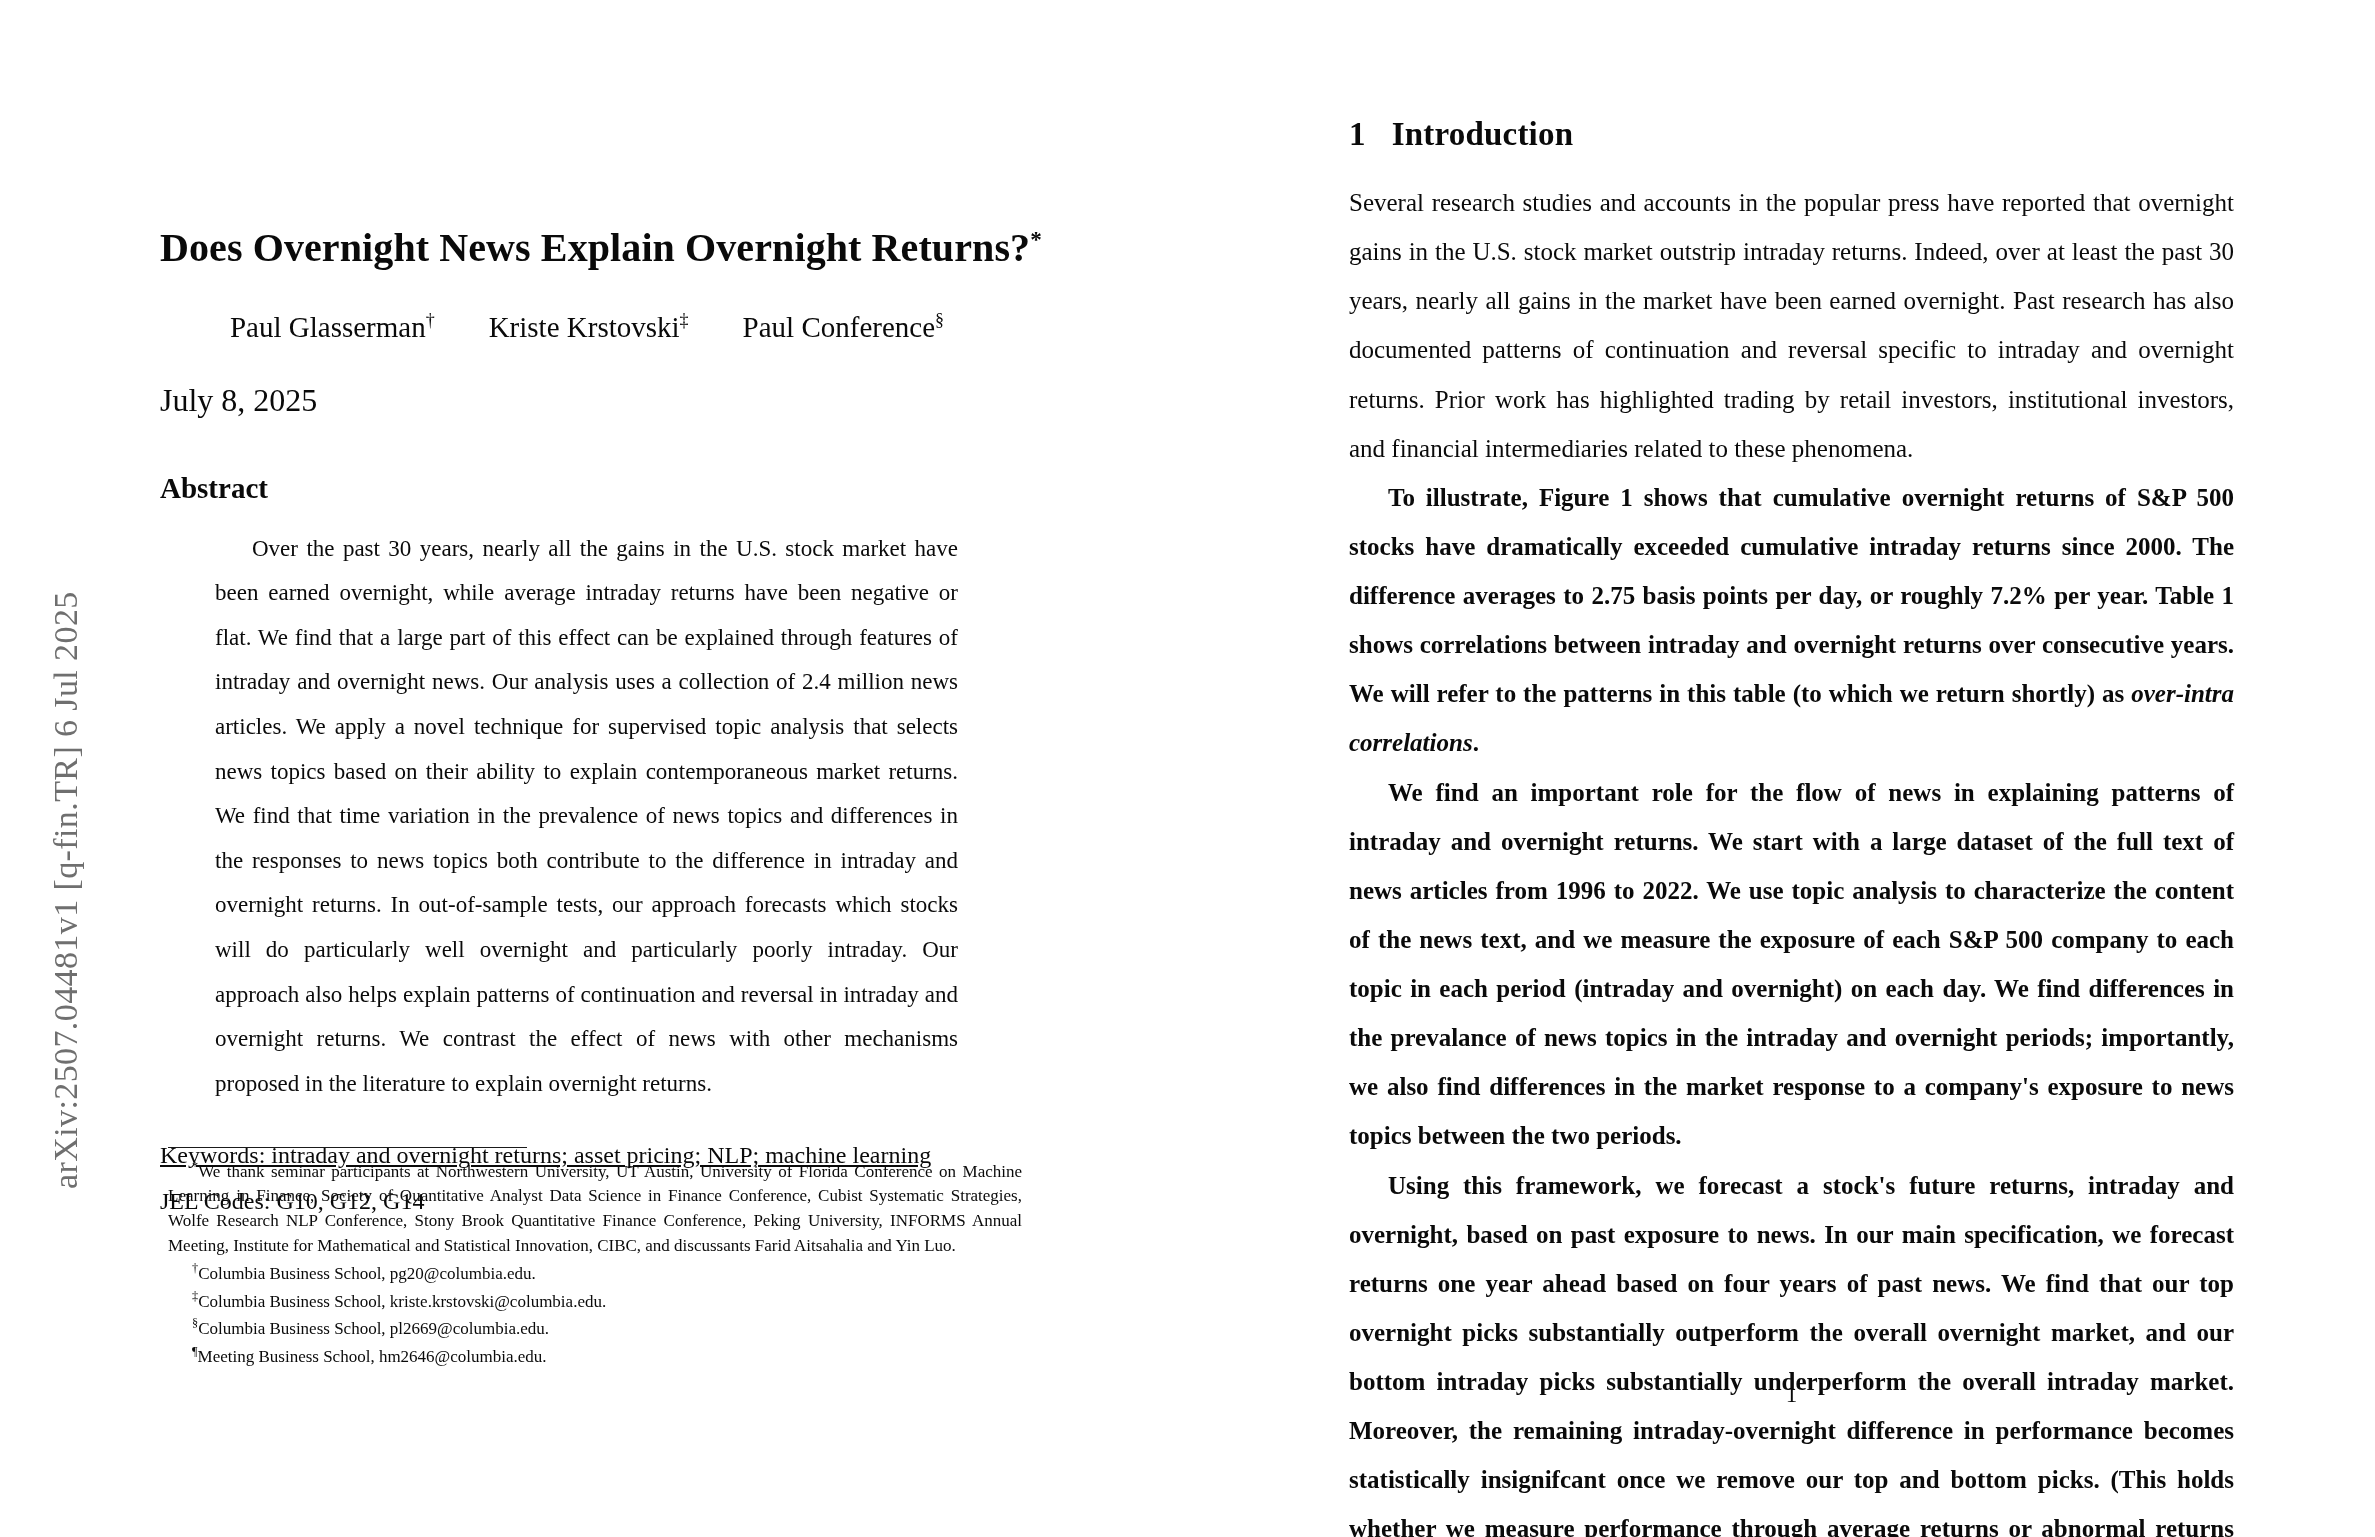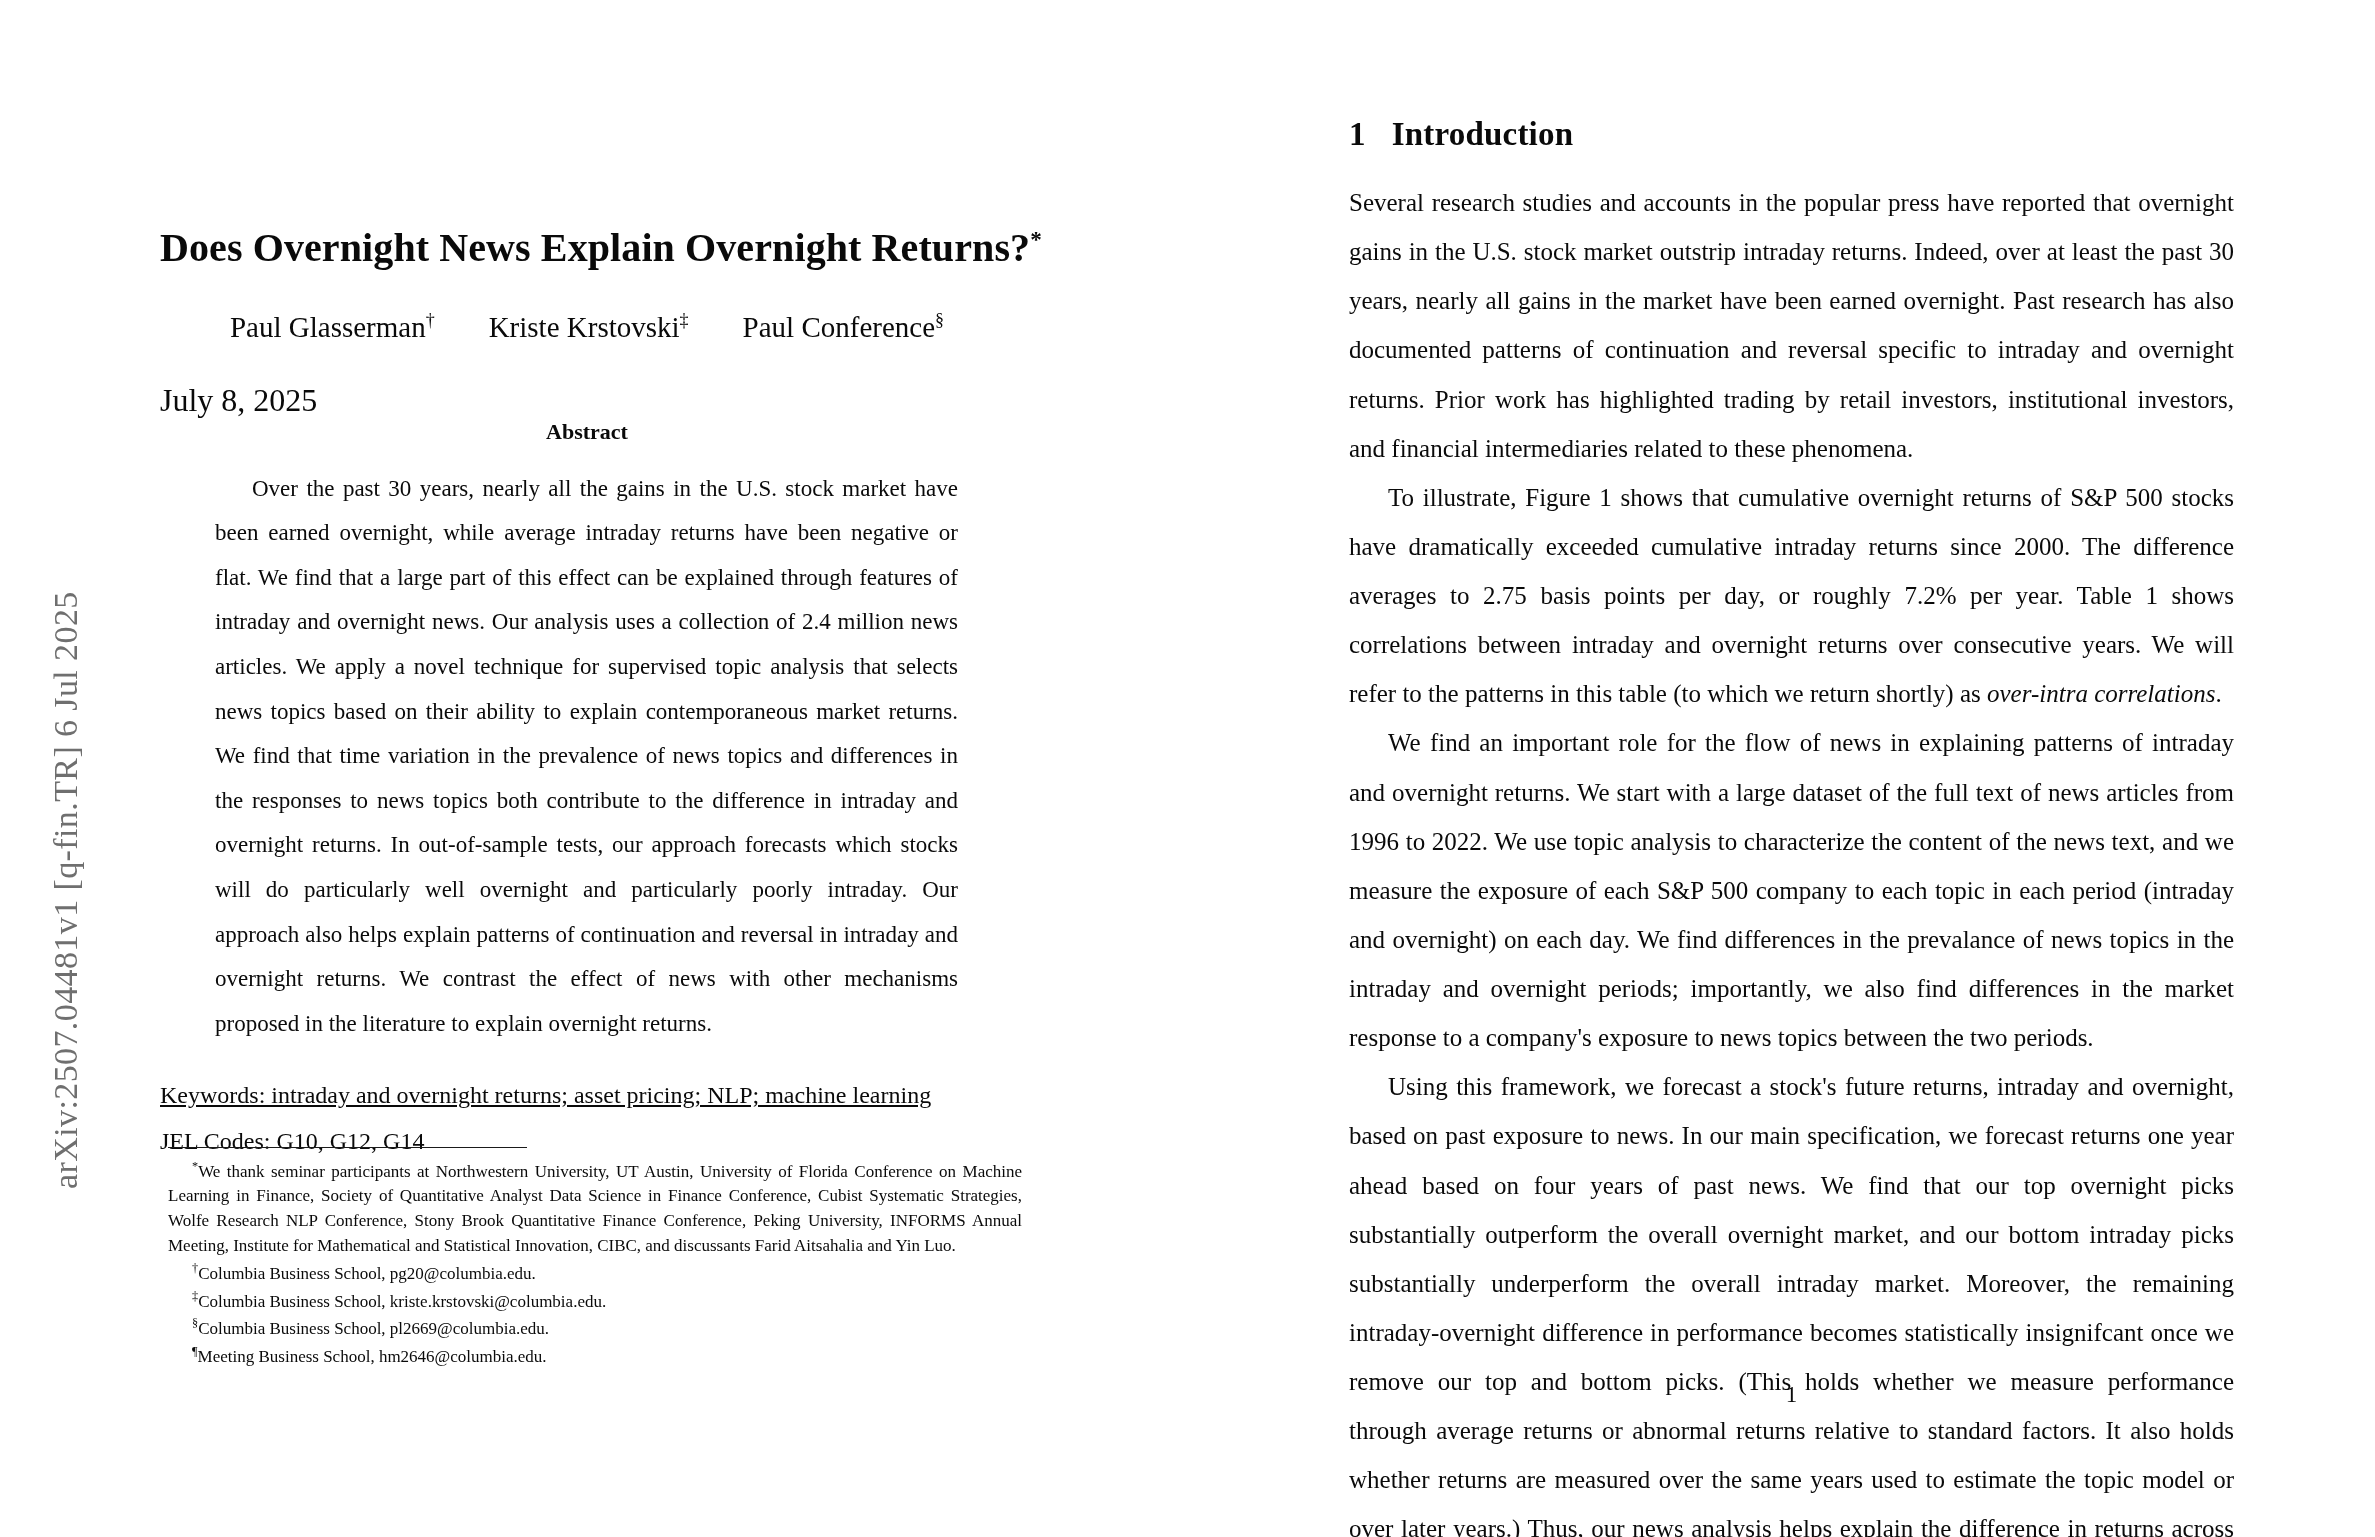--- a/index.html
+++ b/index.html
@@ -67,22 +67,23 @@
     text-align: center;
     font-size: 29px;
   }
   .paper-date {
     margin-top: 37px;
     text-align: left;
     font-size: 32px;
   }
 
   .abstract-heading {
-    text-align: center;
-    font-size: 22px;
+    margin-top: 53px;
+    text-align: left;
+    font-size: 29px;
     font-weight: bold;
   }
   .abstract-body {
     margin: 21.3px 0 0 55px;
     width: 743px;
     font-size: 23px;
     line-height: 1.94;
     text-align: justify;
     text-indent: 37px;
     hyphens: none;
@@ -142,21 +143,21 @@
   }
   .section-heading .secnum { margin-right: 26px; }
   .body-par {
     font-size: 25px;
     line-height: 1.965;
     text-align: justify;
     hyphens: none;
     margin: 0;
   }
   .body-par.first { margin-top: 25px; text-indent: 0; }
-  .body-par.indent { text-indent: 39px; }
+  .body-par.indent { text-indent: 39px; font-weight: bold; }
   .body-par em { font-style: italic; }
 
   .page-number {
     position: absolute;
     left: 1349px;
     top: 1382px;
     width: 885px;
     text-align: center;
     font-size: 23px;
   }

